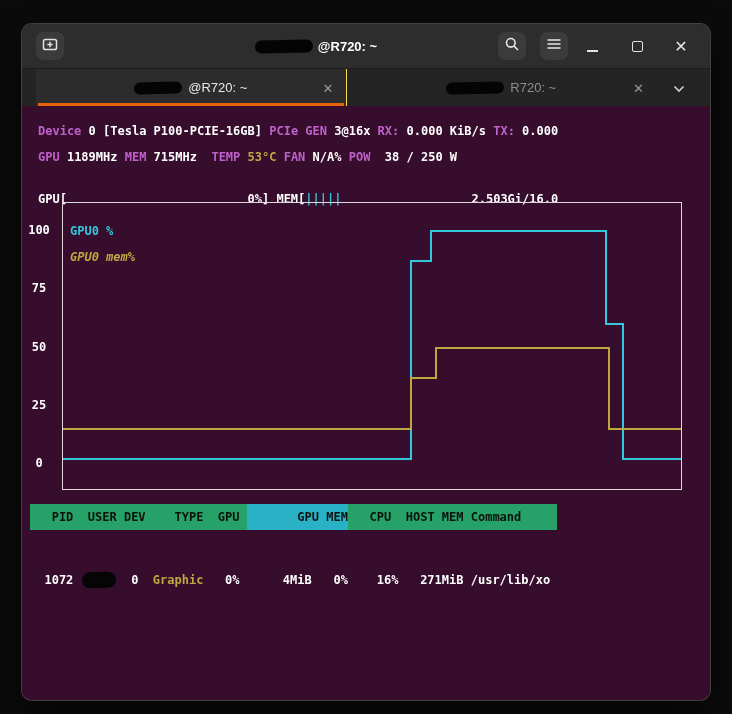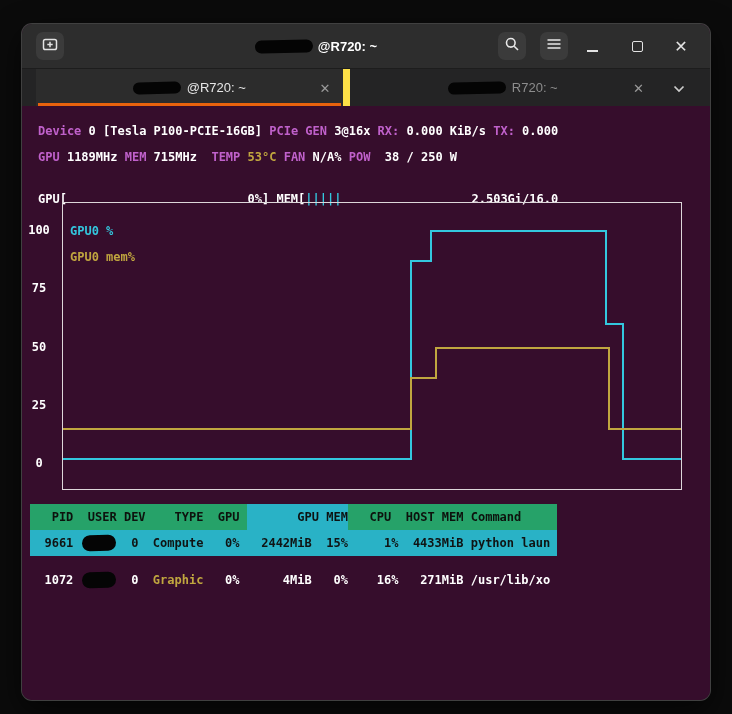--- a/index.html
+++ b/index.html
@@ -38,21 +38,21 @@
   .scribble{display:inline-block;background:#040404;border-radius:7px;transform:rotate(-1.5deg)}
   .scr-title{width:58px;height:13px}
   .scr-tab{width:48px;height:12px}
   .scr-tab2{width:58px;height:12px}
 
   
   .tabbar{display:flex;height:38px;background:#242425;border-top:1px solid #1d1d1d;
     padding-left:14px;padding-right:8px}
   .tab{flex:1;position:relative;display:flex;align-items:center;justify-content:center;
     gap:6px;font-size:13px;color:#8d8d8d;background:#242425}
-  .tab + .tab{border-left:7px solid #fde047}
+  .tab + .tab{border-left:1px solid #fde047}
   .tab.active{background:#2c2c2c;color:#e6e6e6}
   .tab.active::after{content:"";position:absolute;left:2px;right:2px;bottom:0;height:3px;
     background:var(--accent)}
   .tab-close{position:absolute;right:12px;top:50%;transform:translateY(-50%);
     color:#9a9a9a;font-size:13px}
   .tab-chevron{width:46px;display:flex;align-items:center;justify-content:center}
 
   
   .terminal{position:absolute;left:0;right:0;top:82px;bottom:0;background:var(--terminal-bg);
     font-family:"DejaVu Sans Mono","Liberation Mono",monospace;font-size:12px;
@@ -166,21 +166,20 @@
 
     <div class="chart-box">
       <svg viewBox="0 0 618 286" preserveAspectRatio="none">
         <polyline fill="none" stroke-width="2" shape-rendering="crispEdges" stroke="#33c7de" points="0.0,256.3 347.9,256.3 347.9,58.3 367.7,58.3 367.7,28.0 543.2,28.0 543.2,121.2 559.9,121.2 559.9,256.3 618.0,256.3"></polyline>
         <polyline fill="none" stroke-width="2" shape-rendering="crispEdges" stroke="#c0a63f" points="0.0,226.1 347.9,226.1 347.9,174.8 372.7,174.8 372.7,144.5 545.7,144.5 545.7,226.1 618.0,226.1"></polyline>
       </svg>
     </div>
 
     <div class="legend">
       <div class="legend-item" style="color: rgb(51, 199, 222);">GPU0 %</div>
-      <div class="legend-item" style="color: rgb(192, 166, 63);">GPU0 mem%</div>
+      <div class="legend-item" style="color: rgb(192, 166, 63); font-style: italic;">GPU0 mem%</div>
     </div>
 
     <div class="tline tbl" style="top:398px"><span class="s-hdr">   PID  USER DEV    TYPE  GPU </span><span class="s-hdrsort">       GPU MEM</span><span class="s-hdr">   CPU  HOST MEM Command     </span></div>
-    <div class="tline tbl" style="top:424px"><span class="s-sel">  9661 </span><span class="s-sel s-redact" style="width: 5ch;"></span><span class="s-sel">  0  Compute   0%   2442MiB  15%     1%  4433MiB python laun </span></div>
     <div class="tline tbl" style="top:461px"><span class="s-val">  1072 </span><span class="s-val s-redact" style="width: 5ch;"></span><span class="s-val">  0  </span><span class="s-yellow">Graphic</span><span class="s-val">   0%      4MiB   0%    16%   271MiB /usr/lib/xo</span></div>
 
   </div>
 </div>
 
 </body></html>

